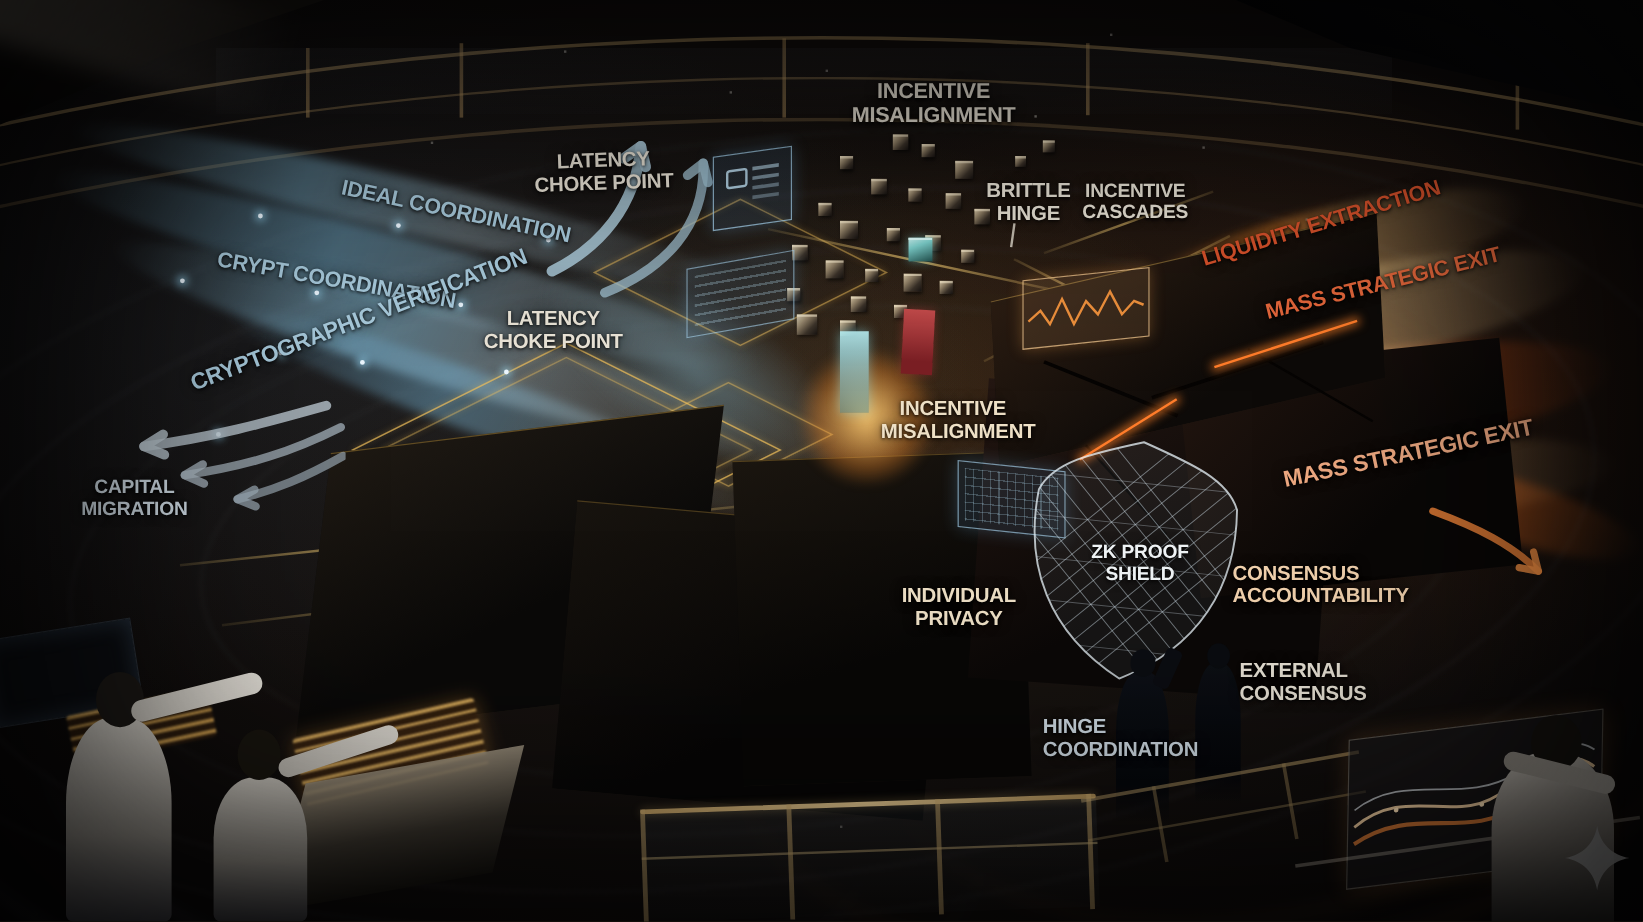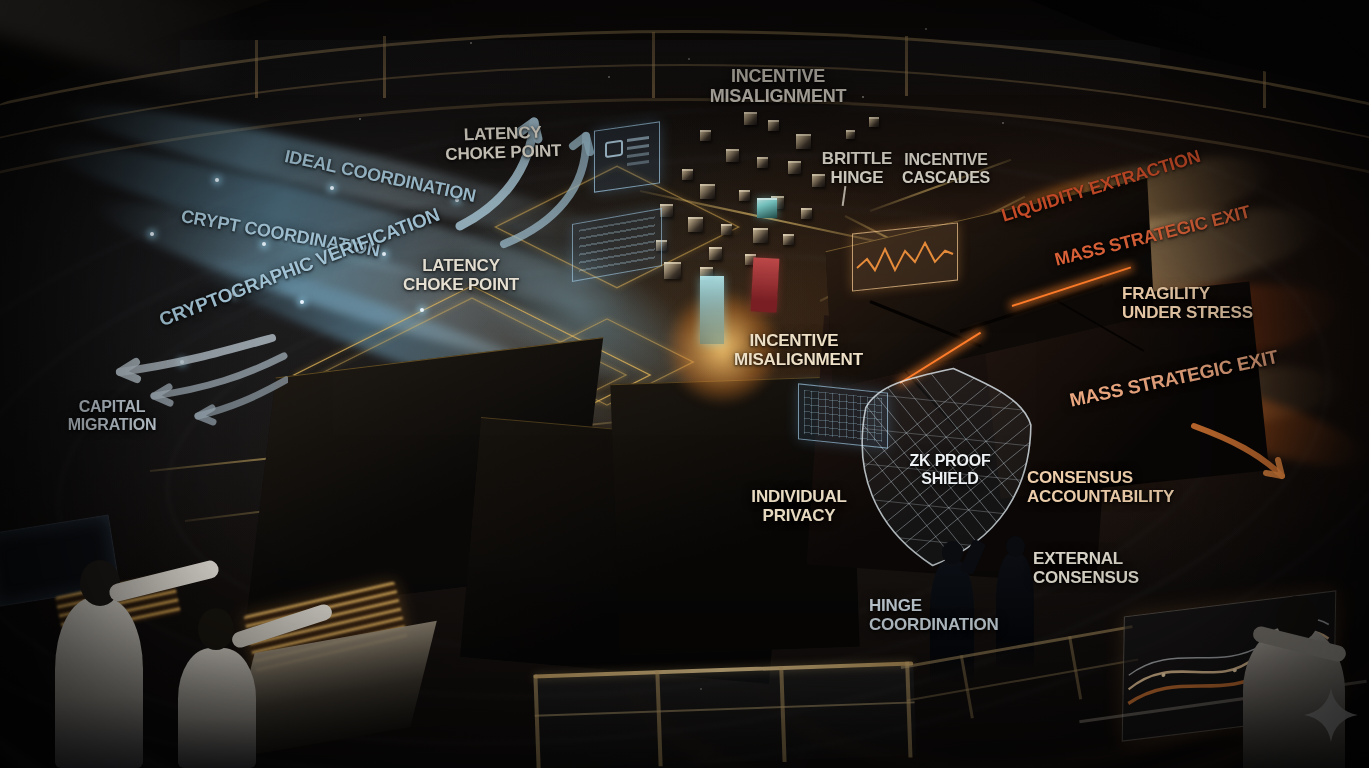--- a/index.html
+++ b/index.html
@@ -264,22 +264,20 @@
   <div class="label c-blue nw" style="left:160px;top:310px;font-size:19px;transform:rotate(-21deg);transform-origin:left center;">CRYPTOGRAPHIC VERIFICATION</div>
   <div class="label c-white ctr" style="left:398px;top:256px;width:126px;font-size:17px;">LATENCY
 CHOKE POINT</div>
   <div class="label c-white ctr" style="left:818px;top:149px;width:78px;font-size:17px;">BRITTLE
 HINGE</div>
   <div class="abs" style="left:843px;top:186px;width:2px;height:20px;background:rgba(232,226,212,.8);transform:rotate(8deg);z-index:40;"></div>
   <div class="label c-white ctr" style="left:894px;top:151px;width:104px;font-size:16px;">INCENTIVE
 CASCADES</div>
   <div class="label c-orange nw" style="left:1002px;top:206px;font-size:18px;transform:rotate(-17deg);transform-origin:left center;">LIQUIDITY EXTRACTION</div>
   <div class="label c-orange2 nw" style="left:1055px;top:250px;font-size:18px;transform:rotate(-14deg);transform-origin:left center;">MASS STRATEGIC EXIT</div>
-  <div class="label c-peach" style="left:1122px;top:284px;font-size:17px;">FRAGILITY
-UNDER STRESS</div>
   <div class="label c-salmon nw" style="left:1070px;top:390px;font-size:19px;transform:rotate(-12deg);transform-origin:left center;">MASS STRATEGIC EXIT</div>
   <div class="label c-warm ctr" style="left:734px;top:331px;width:120px;font-size:17px;">INCENTIVE
 MISALIGNMENT</div>
   <div class="label c-pale ctr" style="left:58px;top:398px;width:108px;font-size:16px;">CAPITAL
 MIGRATION</div>
   <div class="label c-zk ctr" style="left:903px;top:452px;width:94px;font-size:16px;">ZK PROOF
 SHIELD</div>
   <div class="label c-peach" style="left:1027px;top:468px;font-size:17px;">CONSENSUS
 ACCOUNTABILITY</div>
   <div class="label c-warm ctr" style="left:744px;top:487px;width:110px;font-size:17px;">INDIVIDUAL

